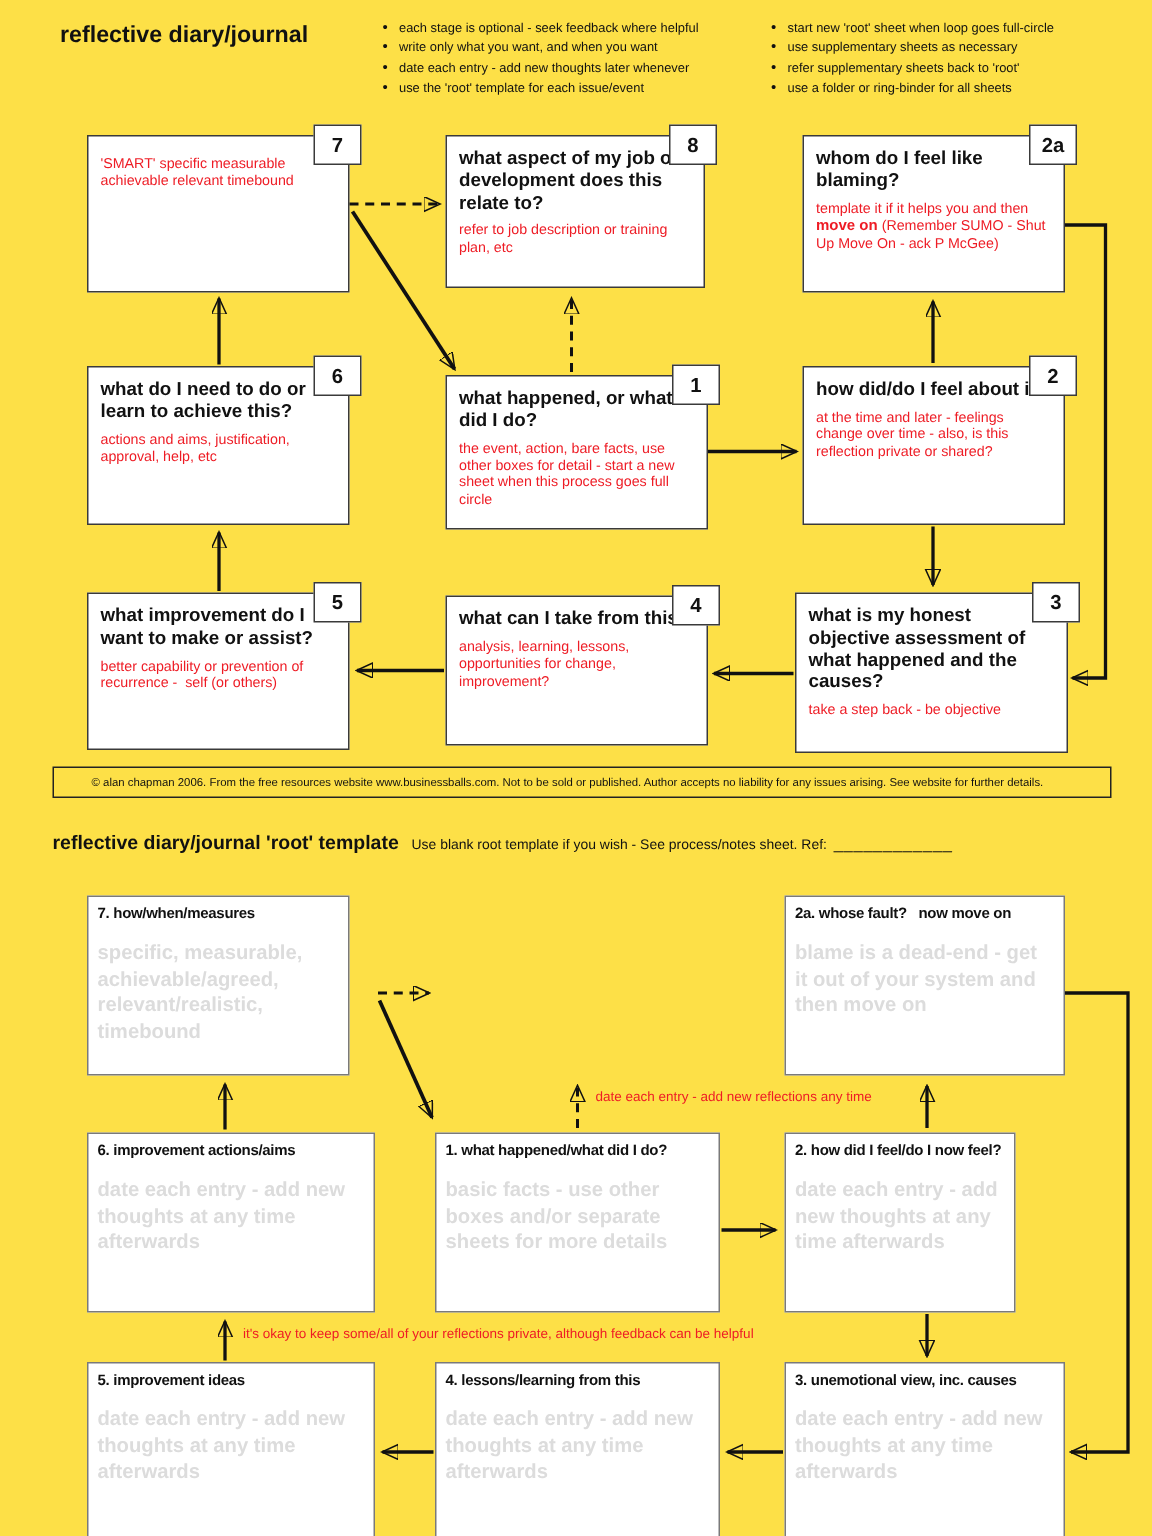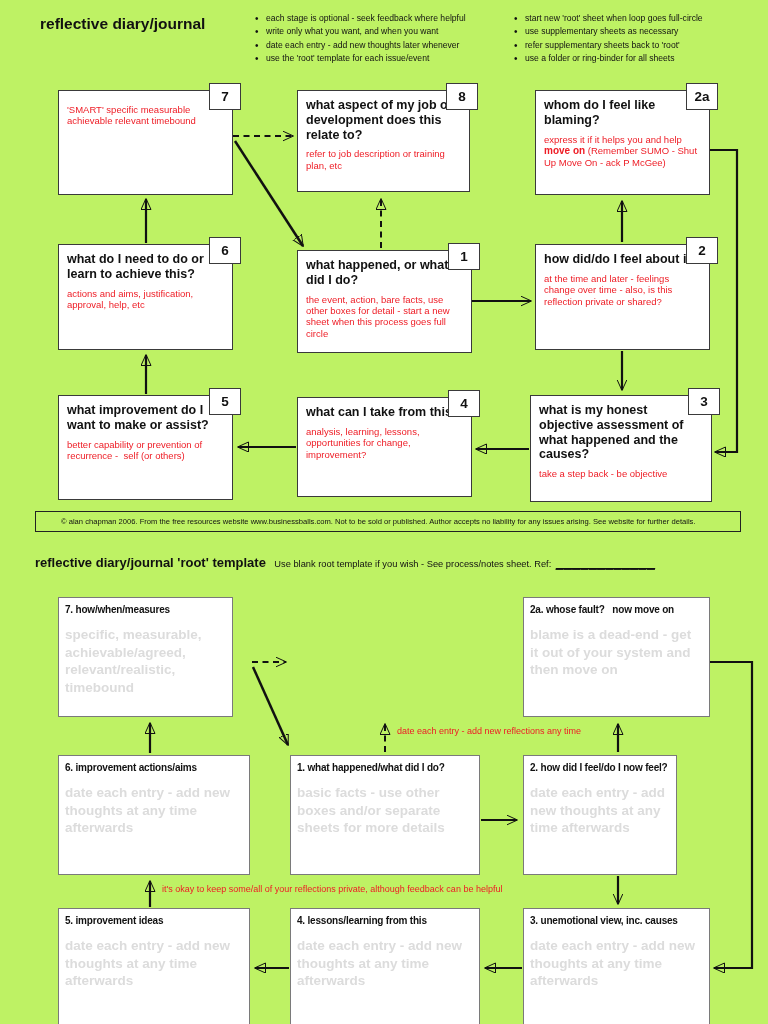--- a/index.html
+++ b/index.html
@@ -1,16 +1,16 @@
 <!DOCTYPE html>
 <html><head>
 <meta charset="utf-8">
 <style>
   html,body{margin:0;padding:0;background:#fff;}
-  .page{position:relative;width:768px;height:1024px;background:#bef264;overflow:hidden;
+  .page{position:relative;width:768px;height:1024px;background:#fde047;overflow:hidden;
         font-family:"Liberation Sans",sans-serif;color:#111;}
   
   .title{position:absolute;left:40px;top:14px;font-size:15.5px;font-weight:bold;line-height:1.32;}
   .notes{position:absolute;top:13px;margin:0;padding:0;list-style:none;font-size:8.6px;line-height:1.38;}
   .notes li{position:relative;padding-left:13px;margin-bottom:1.5px;}
   .notes li::before{content:"•";position:absolute;left:2px;top:-1px;font-size:10px;}
   .notes-left{left:253px;width:252px;}
   .notes-right{left:512px;width:250px;}
   
   .pbox{position:absolute;background:#fff;border:1.4px solid #3a3a3a;box-sizing:border-box;padding:7px 8px;}
@@ -20,21 +20,21 @@
   .pnote{margin-top:6px;font-size:9.5px;line-height:1.2;color:#ee1c25;white-space:pre-wrap;}
   .emph{font-weight:bold;font-size:10px;}
   
   .copyright{position:absolute;left:35px;top:511px;width:706px;height:21px;border:1px solid #222;
              box-sizing:border-box;font-size:7.6px;line-height:19px;padding-left:25px;color:#111;
              white-space:nowrap;overflow:hidden;}
   
   .s2title{position:absolute;left:35px;top:553px;width:720px;}
   .s2big{font-size:13px;font-weight:bold;}
   .s2sub{font-size:9.3px;margin-left:4px;}
-  .s2blank{font-size:14px;letter-spacing:0.5px;text-decoration:underline;}
+  .s2blank{font-size:11px;letter-spacing:0.5px;}
   
   .tbox{position:absolute;background:#fff;border:1.3px solid #7a7a7a;box-sizing:border-box;padding:6px 6px;}
   .thead{font-weight:bold;font-size:10px;letter-spacing:-0.2px;color:#111;white-space:pre-wrap;}
   .tghost{margin-top:11px;font-weight:bold;font-size:13.5px;line-height:1.3;color:#dcdcdc;}
   
   .annot{position:absolute;color:#ee1c25;font-size:9px;}
   
   .arrows{position:absolute;left:0;top:0;pointer-events:none;z-index:50;}
   .arrows path{stroke:#111;fill:none;}
   .ln{stroke-width:2.2;}
@@ -67,21 +67,21 @@
     <div class="pnote">'SMART' specific measurable achievable relevant timebound</div>
   </div>
   <div class="pbox" style="left:297px;top:90px;width:173px;height:102px">
     <div class="ptab">8</div>
     <div class="phead">what aspect of my job or development does this relate to?</div>
     <div class="pnote">refer to job description or training plan, etc</div>
   </div>
   <div class="pbox" style="left:535px;top:90px;width:175px;height:105px">
     <div class="ptab">2a</div>
     <div class="phead">whom do I feel like blaming?</div>
-    <div class="pnote"><span>express it if it helps you and help </span><span class="emph">move on</span><span> (Remember SUMO - Shut Up Move On - ack P McGee)</span></div>
+    <div class="pnote"><span>template it if it helps you and then </span><span class="emph">move on</span><span> (Remember SUMO - Shut Up Move On - ack P McGee)</span></div>
   </div>
 
   <div class="pbox" style="left:58px;top:244px;width:175px;height:106px">
     <div class="ptab">6</div>
     <div class="phead">what do I need to do or learn to achieve this?</div>
     <div class="pnote">actions and aims, justification, approval, help, etc</div>
   </div>
   <div class="pbox" style="left:297px;top:250px;width:175px;height:103px">
     <div class="ptab">1</div>
     <div class="phead">what happened, or what did I do?</div>

